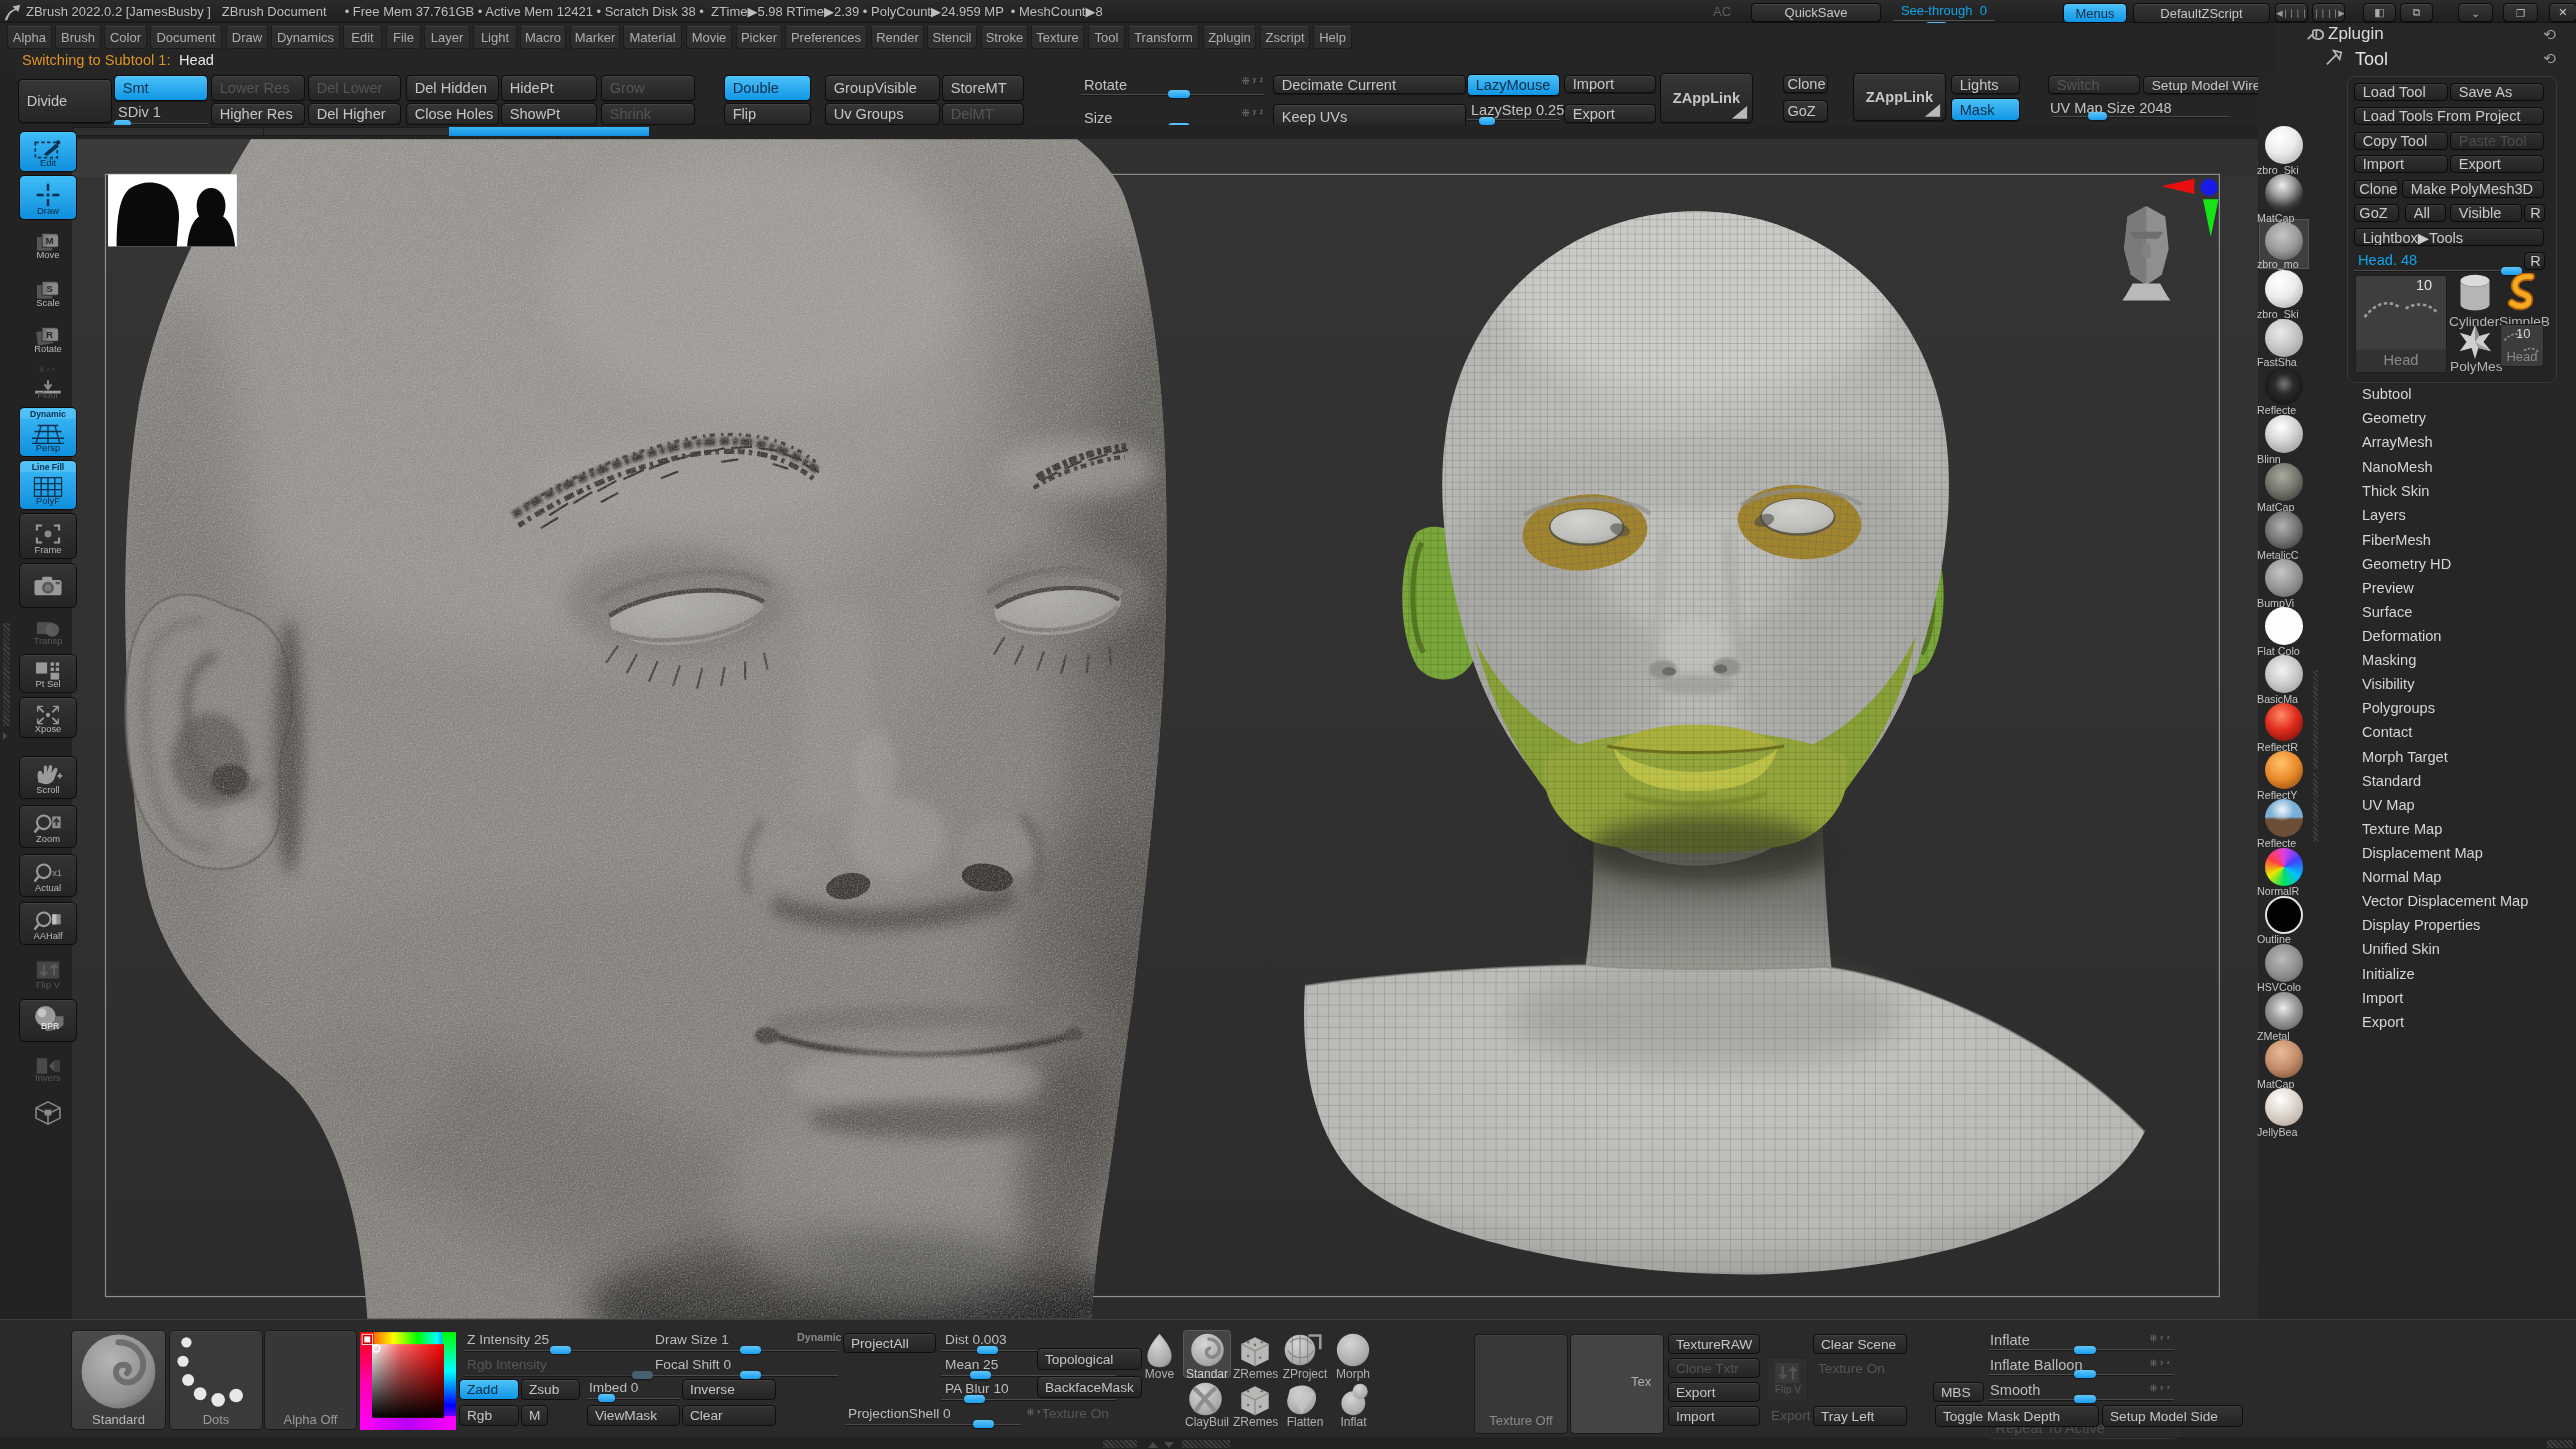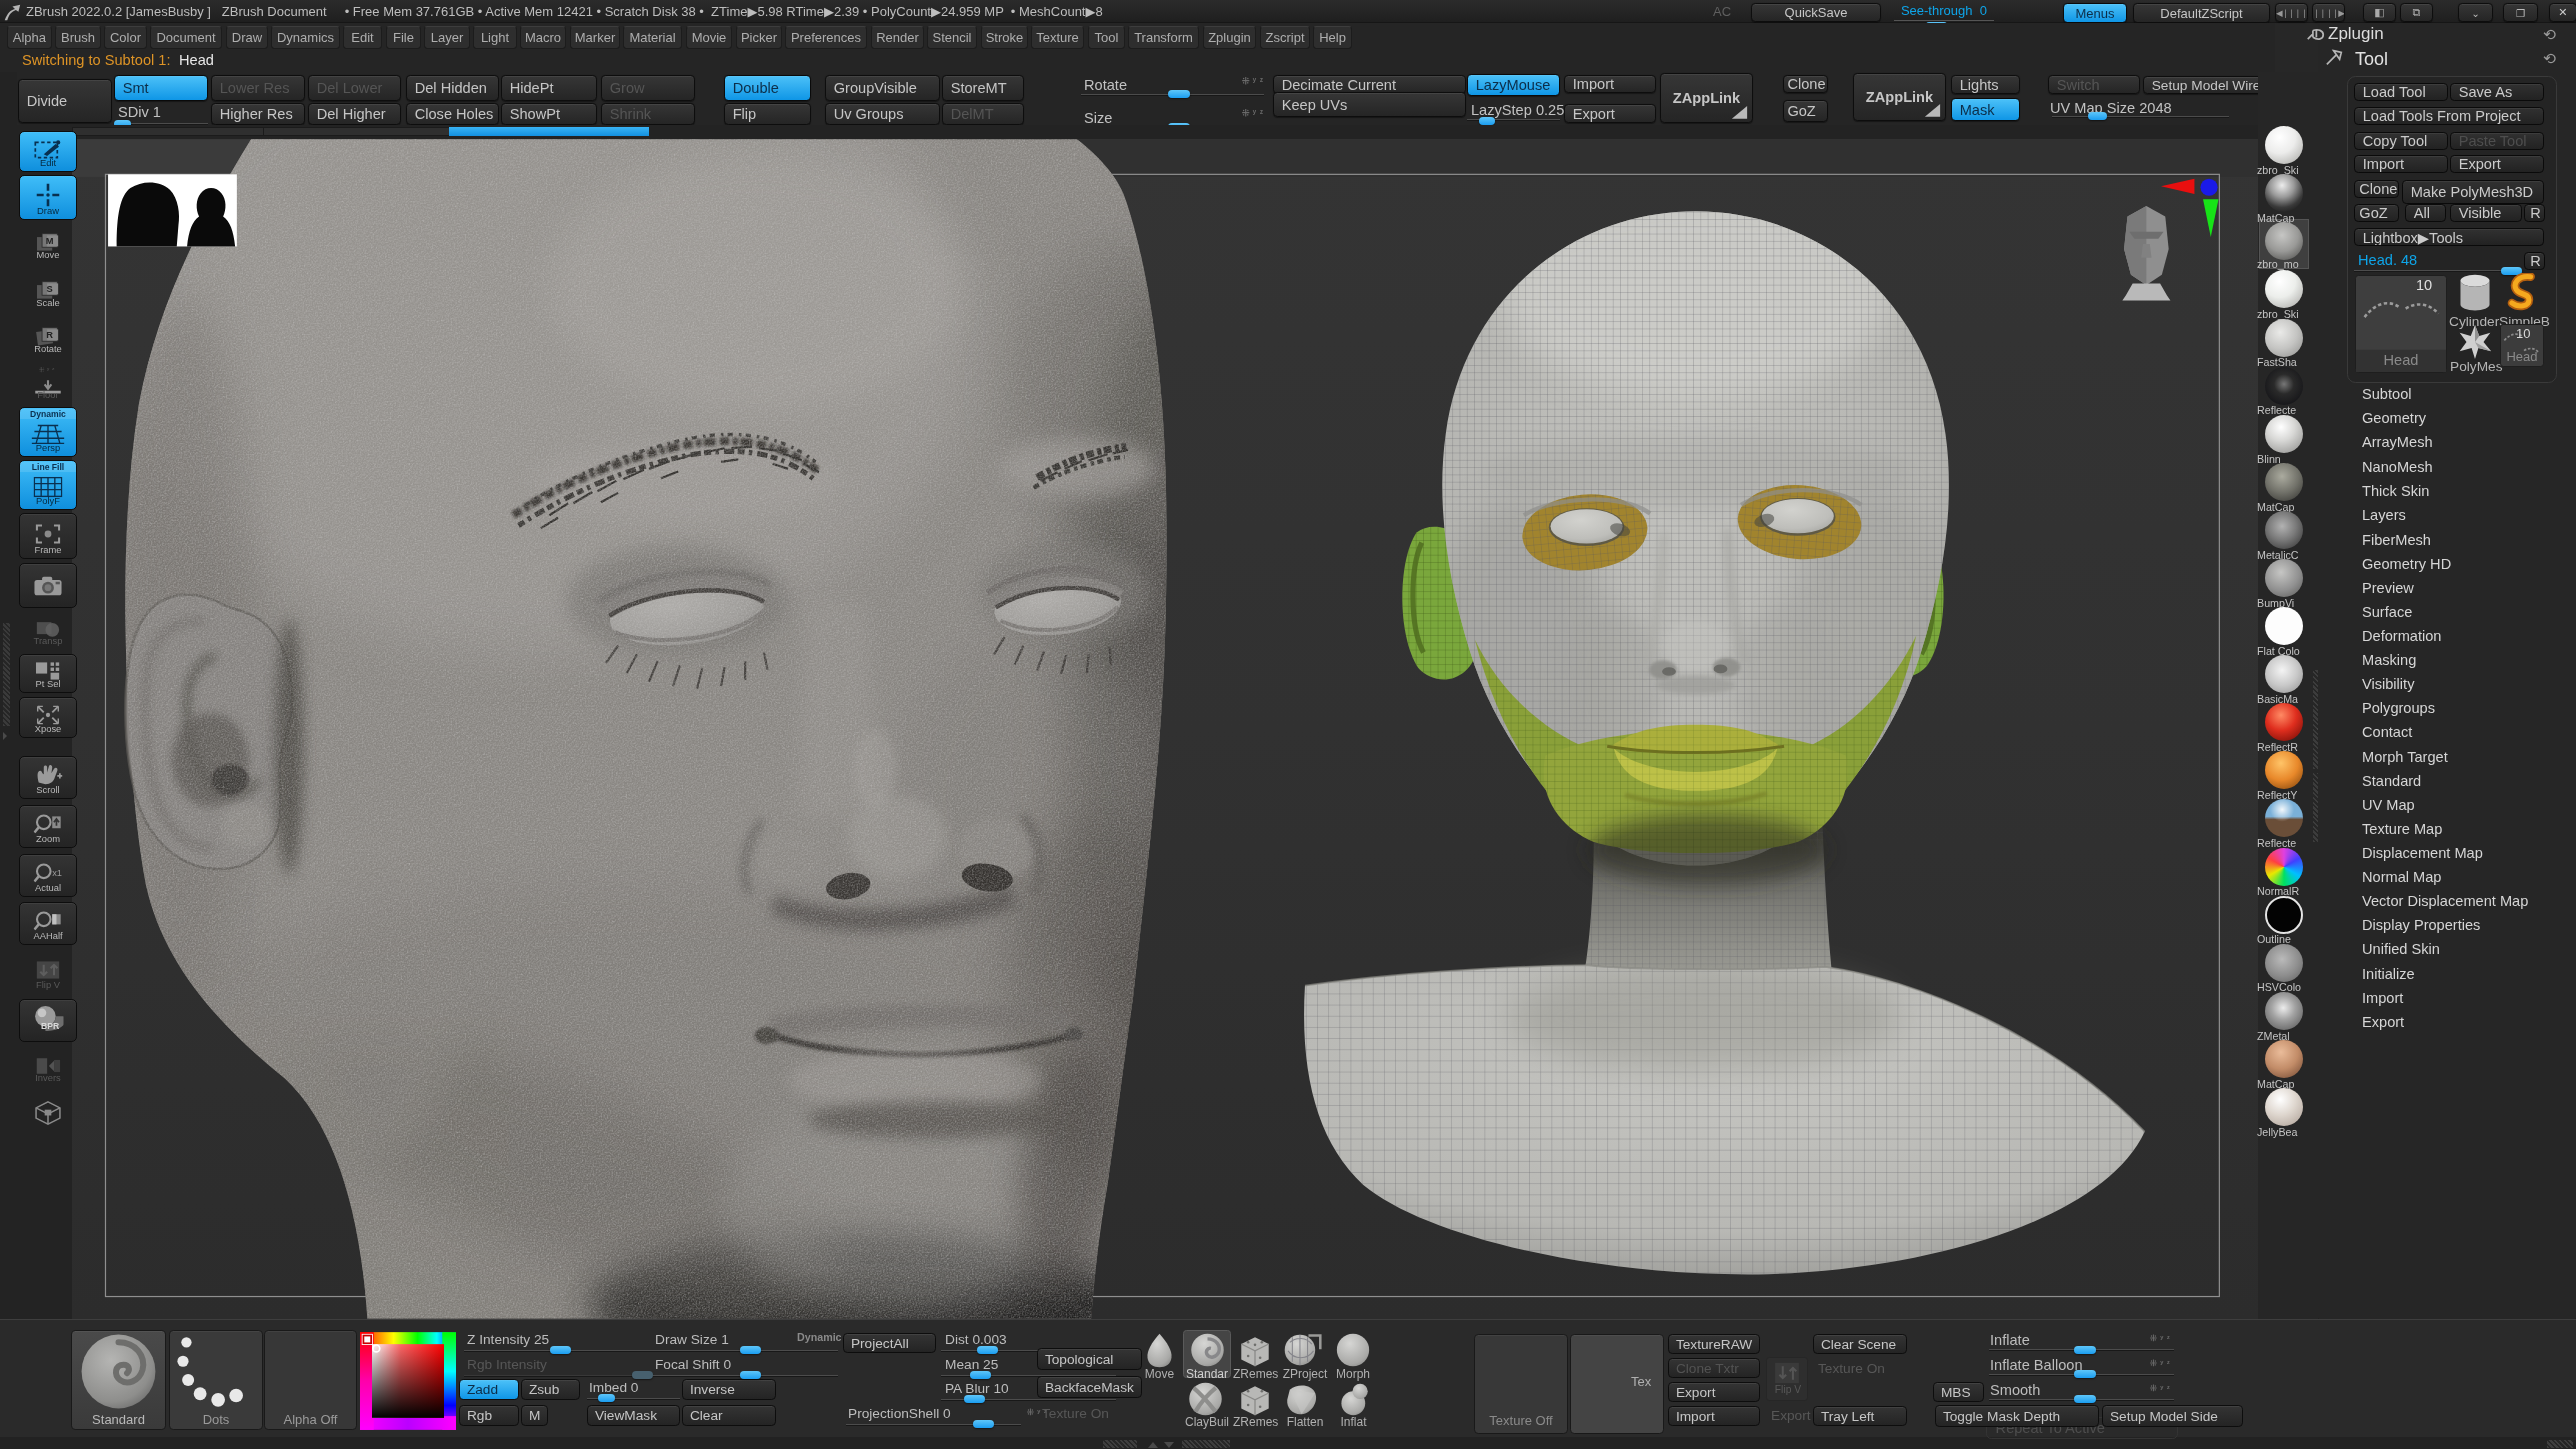--- a/index.html
+++ b/index.html
@@ -114,21 +114,21 @@
 <div class="b dim" style="left:942px;top:103px;width:82px;height:22px">DelMT</div>
 <div class="lbl" style="left:1084px;top:77px">Rotate</div>
 <div class="sl" style="left:1081px;top:94px;width:183px"></div>
 <div class="knob" style="left:1168px;top:90px"></div>
 <div class="xyz" style="left:1242px;top:74px">⁜ʸᶻ</div>
 <div class="lbl" style="left:1084px;top:110px">Size</div>
 <div class="sl" style="left:1081px;top:126px;width:183px"></div>
 <div class="knob" style="left:1168px;top:123px"></div>
 <div class="xyz" style="left:1242px;top:106px">⁜ʸᶻ</div>
 <div class="b" style="left:1273px;top:75px;width:193px;height:19px">Decimate Current</div>
-<div class="b" style="left:1273px;top:92px;width:193px;height:25px">Keep UVs</div>
+<div class="b" style="left:1273px;top:104px;width:193px;height:25px">Keep UVs</div>
 <div class="b blue" style="left:1467px;top:74px;width:93px;height:21.5px">LazyMouse</div>
 <div class="lbl" style="left:1471px;top:102px">LazyStep 0.25</div>
 <div class="sl" style="left:1467px;top:119px;width:93px"></div>
 <div class="knob" style="left:1479px;top:117px;width:15.5px"></div>
 <div class="b" style="left:1564px;top:75px;width:92px;height:18px">Import</div>
 <div class="b" style="left:1564px;top:104px;width:92px;height:19px">Export</div>
 <div class="b c" style="left:1660px;top:73px;width:93px;height:50px;font-weight:bold">ZAppLink</div>
 <svg class="abs" style="left:1731px;top:106px" width="17" height="13.7" viewBox="0 0 20 16">
       <path d="M19 0 L19 15 L1 15 Z" fill="#b9b9b9"></path>
     </svg>
@@ -666,21 +666,21 @@
 <div class="abs" style="left:2347px;top:76px;width:210px;height:307px;border:1.7px solid #3a3a3a;border-radius:8.6px;background:#242424"></div>
 
 <div class="pb" style="left:2354px;top:83px;width:94px;height:18px">Load Tool</div>
 <div class="pb" style="left:2450px;top:83px;width:94px;height:18px">Save As</div>
 <div class="pb" style="left:2354px;top:107px;width:190px;height:18px">Load Tools From Project</div>
 <div class="pb" style="left:2354px;top:132px;width:94px;height:18px">Copy Tool</div>
 <div class="pb dim" style="left:2450px;top:132px;width:94px;height:18px">Paste Tool</div>
 <div class="pb" style="left:2354px;top:155px;width:94px;height:18px">Import</div>
 <div class="pb" style="left:2450px;top:155px;width:94px;height:18px">Export</div>
 <div class="pb" style="left:2354px;top:180px;width:45px;height:18px;padding-left:4.3px">Clone</div>
-<div class="pb" style="left:2402px;top:180px;width:142px;height:24px">Make PolyMesh3D</div>
+<div class="pb" style="left:2402px;top:180px;width:142px;height:18px">Make PolyMesh3D</div>
 <div class="pb" style="left:2354px;top:204px;width:45px;height:18px;padding-left:4.3px">GoZ</div>
 <div class="pb" style="left:2405px;top:204px;width:41px;height:18px">All</div>
 <div class="pb" style="left:2450px;top:204px;width:72px;height:18px">Visible</div>
 <div class="pb" style="left:2524px;top:204px;width:20.6px;height:18px;padding-left:5.2px">R</div>
 <div class="pb" style="left:2354px;top:228px;width:190px;height:18px">Lightbox▶Tools</div>
 <div class="abs" style="left:2358px;top:252px;font-size:14.6px;color:#0ea5e9">Head. 48</div>
 <div class="pb" style="left:2524px;top:252px;width:20.6px;height:18px;padding-left:5.2px">R</div>
 <div class="sl" style="left:2354px;top:270px;width:163px"></div>
 <div class="knob" style="left:2501px;top:267px;width:20.6px"></div>
 

